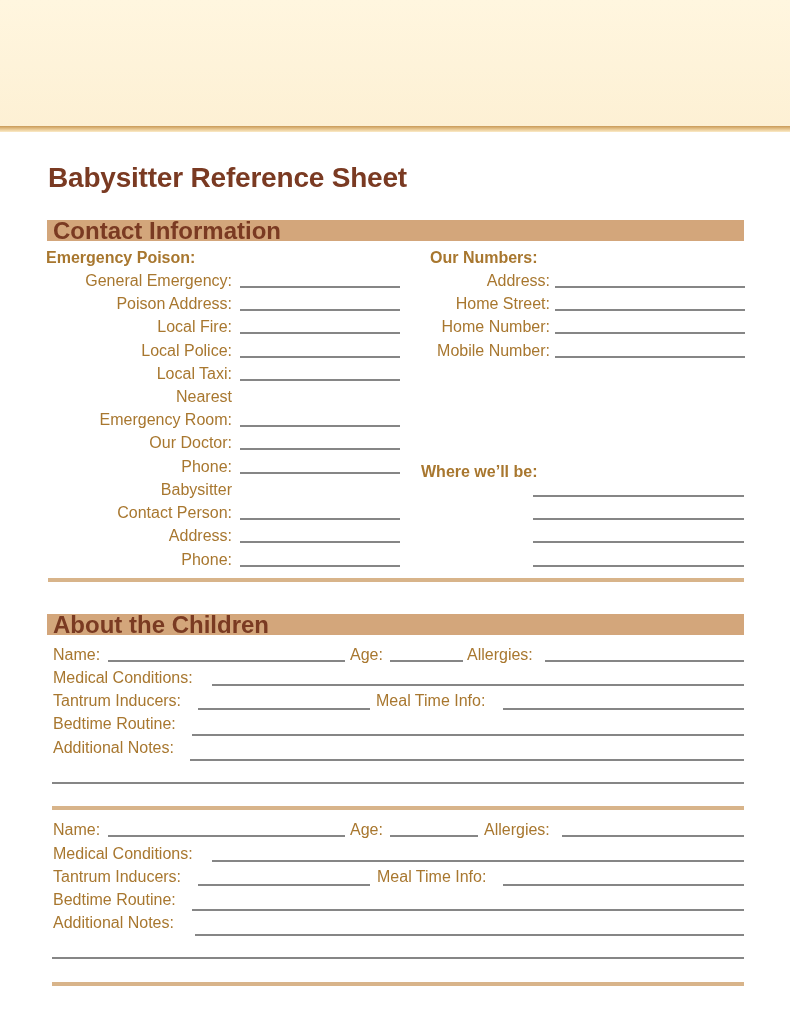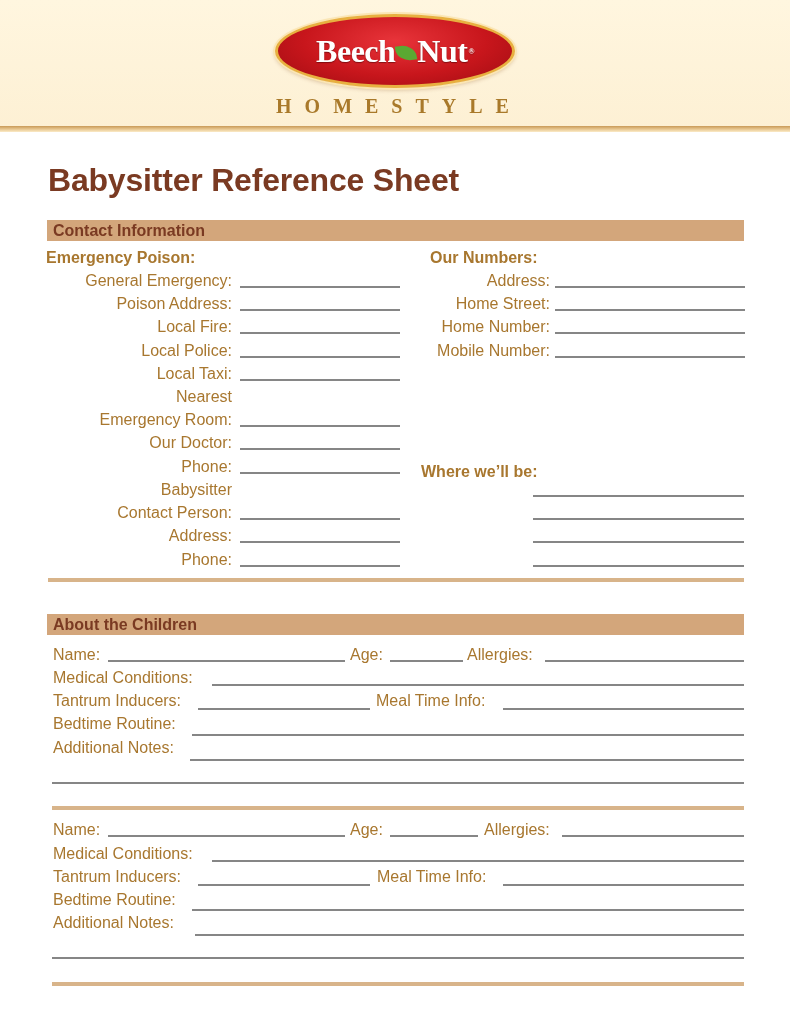--- a/index.html
+++ b/index.html
@@ -15,43 +15,34 @@
     display: flex; align-items: center; justify-content: center; }
   .logo-text { font-family: "Liberation Serif", serif; font-weight: bold; font-size: 32px; color: #ffffff;
     text-shadow: 0 1px 1px rgba(60,0,0,0.5); letter-spacing: -0.5px; display: flex; align-items: center; }
   .leaf { display: inline-block; width: 20px; height: 16px; background: #5aa832;
     border-radius: 0 80% 0 80%; margin: 0 1px; transform: rotate(-10deg); position: relative; top: 2px; }
   .reg { font-size: 8px; vertical-align: middle; margin-left: 1px; }
   .homestyle { position: absolute; left: 0; width: 790px; top: 95px; text-align: center;
     font-family: "Liberation Serif", serif; font-weight: bold; font-size: 20px; letter-spacing: 13px;
     color: #a9792a; padding-left: 8px; }
 
-  .title { position: absolute; left: 48px; top: 162px; font-size: 32px; font-weight: bold; color: #7a3a22; letter-spacing: -0.2px; }
+  .title { position: absolute; left: 48px; top: 162px; font-size: 28px; font-weight: bold; color: #7a3a22; letter-spacing: -0.2px; }
   .section-bar { position: absolute; left: 47px; width: 697px; height: 21px; background: #d3a67b; }
-  .section-title { position: absolute; left: 6px; top: -1px; font-size: 16px; font-weight: bold; color: #7a3a22; line-height: 23px; }
+  .section-title { position: absolute; left: 6px; top: -1px; font-size: 24px; font-weight: bold; color: #7a3a22; line-height: 23px; }
 
   .lbl { position: absolute; font-size: 16px; color: #a8772f; line-height: 18px; white-space: nowrap; }
   .lbl.r { text-align: right; }
   .lbl.bold { font-weight: bold; }
   .line { position: absolute; height: 2px; background: #868686; }
   .rule { position: absolute; height: 4px; background: #d8b48a; }
 </style>
 </head>
 <body>
 
 <div class="header">
-  <div class="logo-oval">
-    <div class="logo-text">
-      <span>Beech</span>
-      <span class="leaf"></span>
-      <span>Nut</span>
-      <span class="reg">®</span>
-    </div>
-  </div>
-  <div class="homestyle">HOMESTYLE</div>
 </div>
 <div class="header-rule"></div>
 
 <div class="title">Babysitter Reference Sheet</div>
 
 <div class="section-bar" style="top:220px;">
   <div class="section-title">Contact Information</div>
 </div>
 
 <div class="lbl bold" style="left:46px; top:249px;">Emergency Poison:</div>

